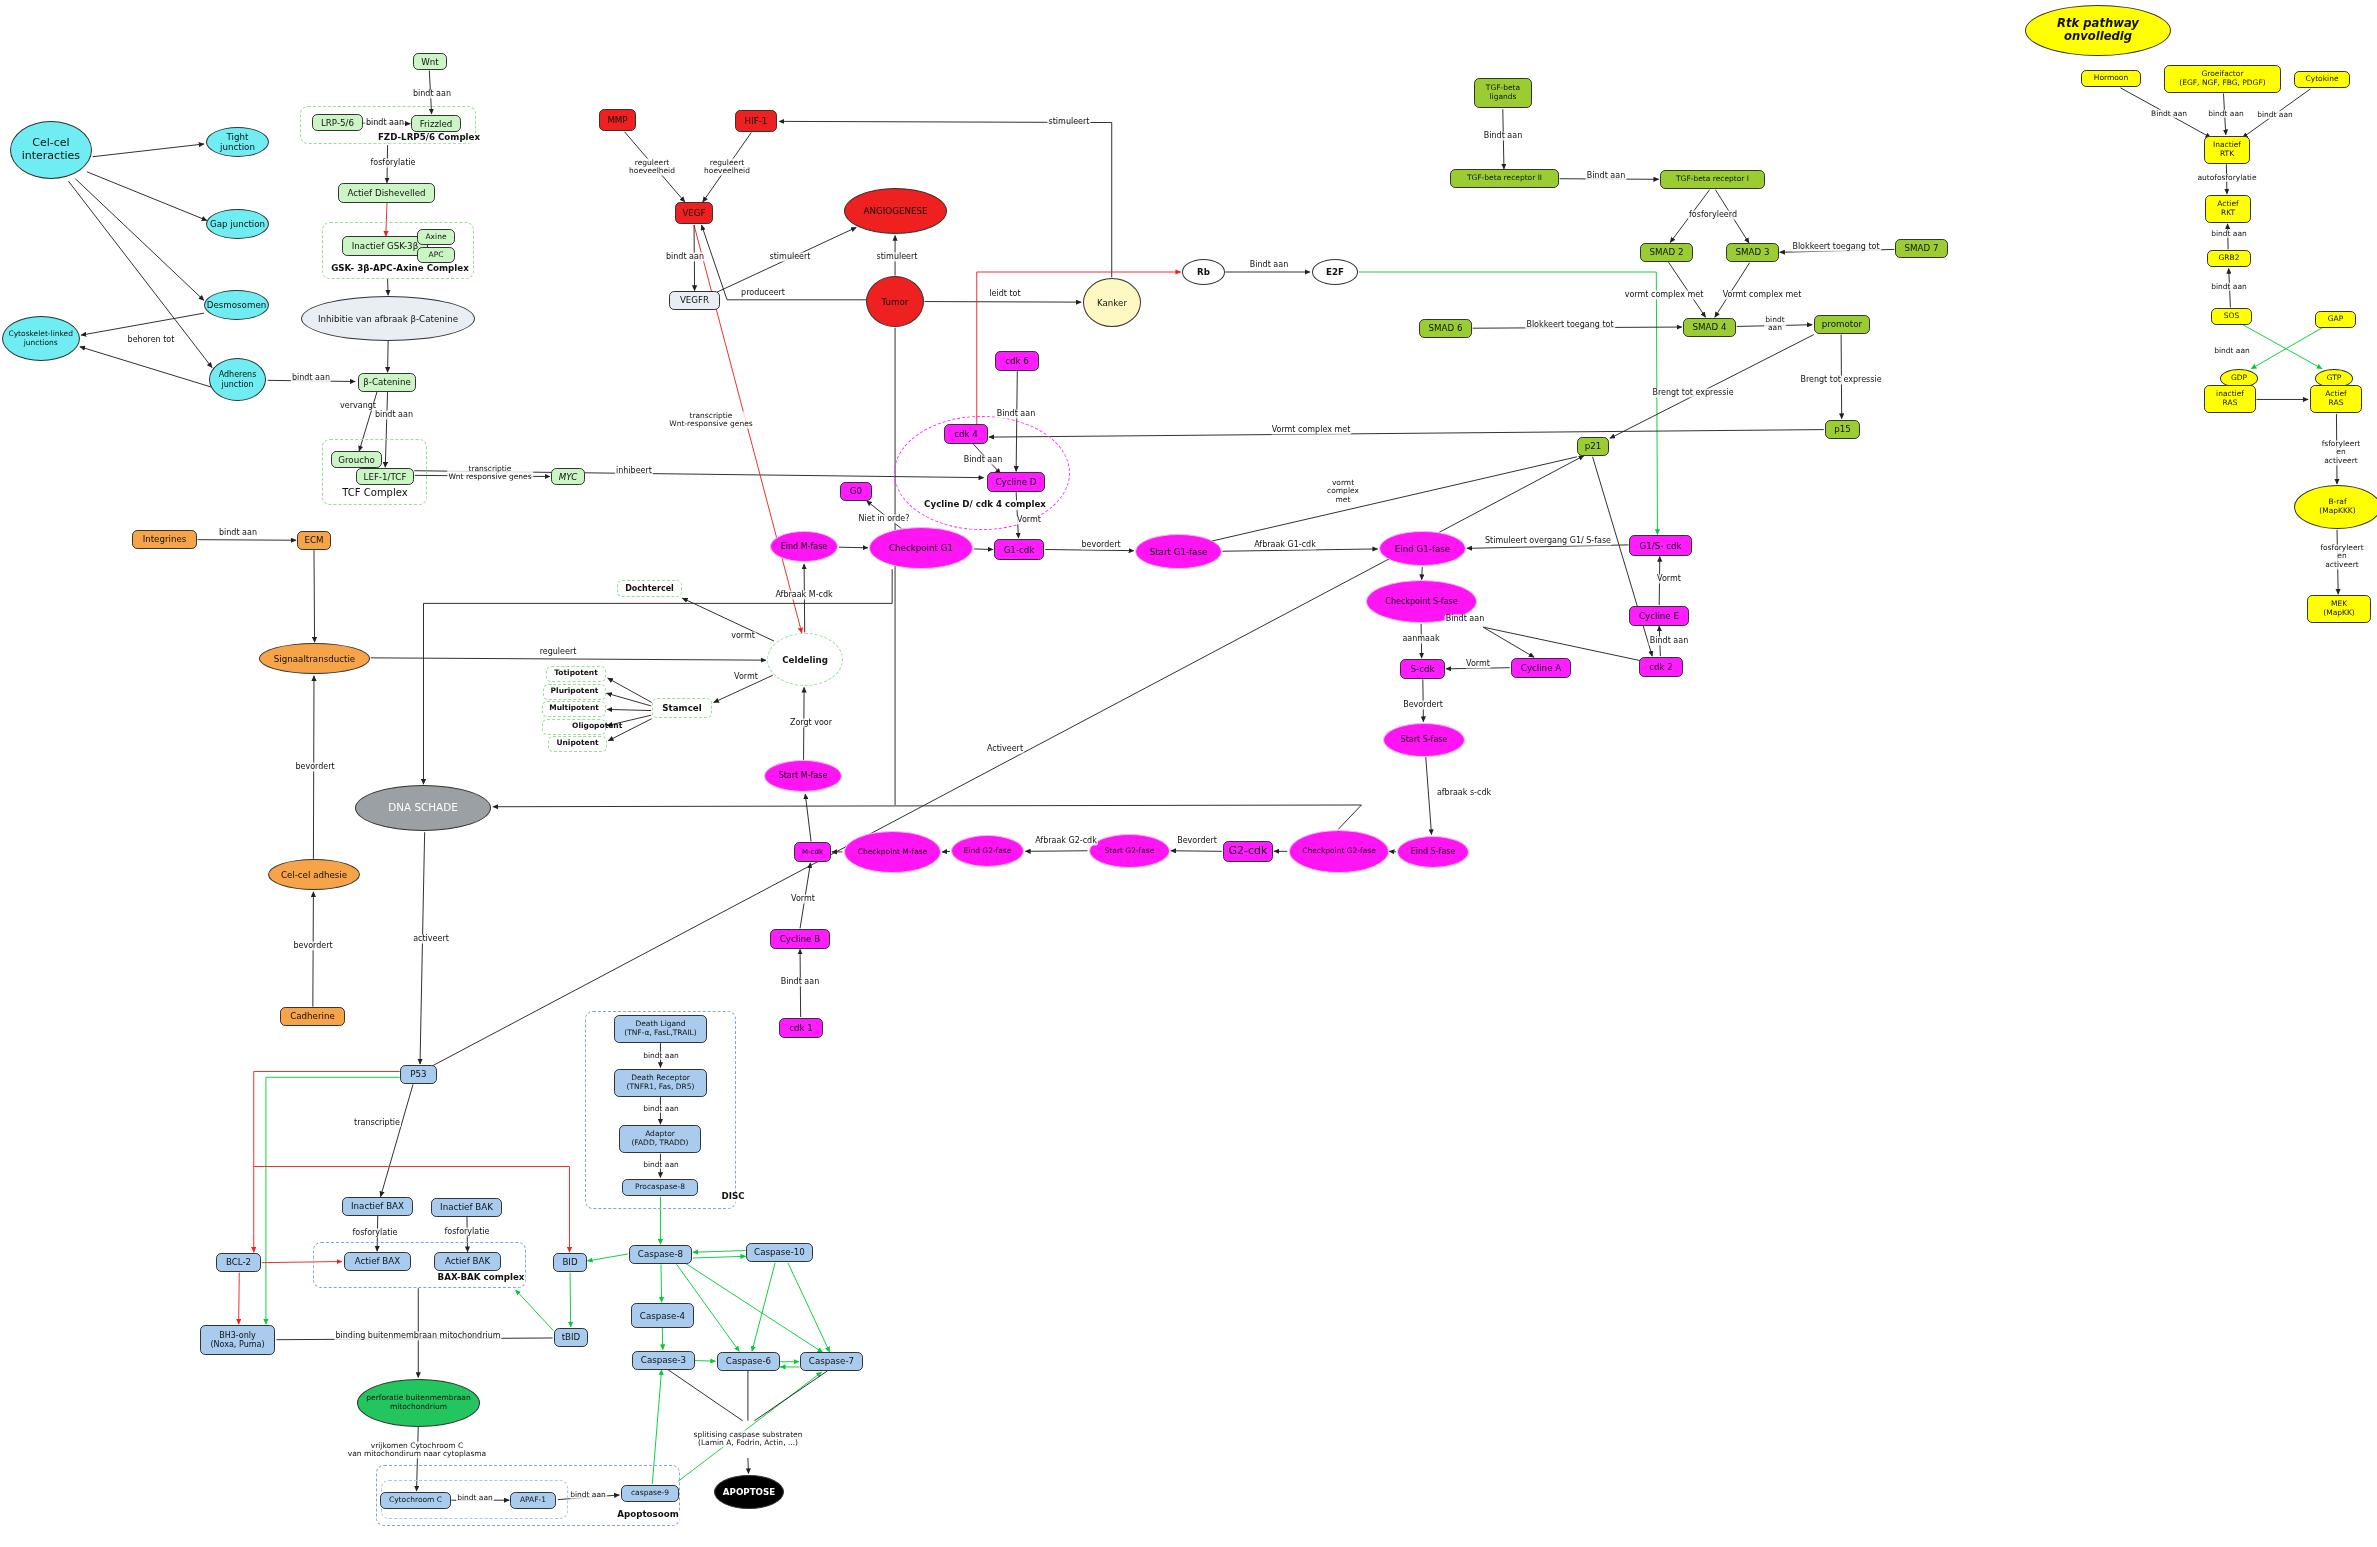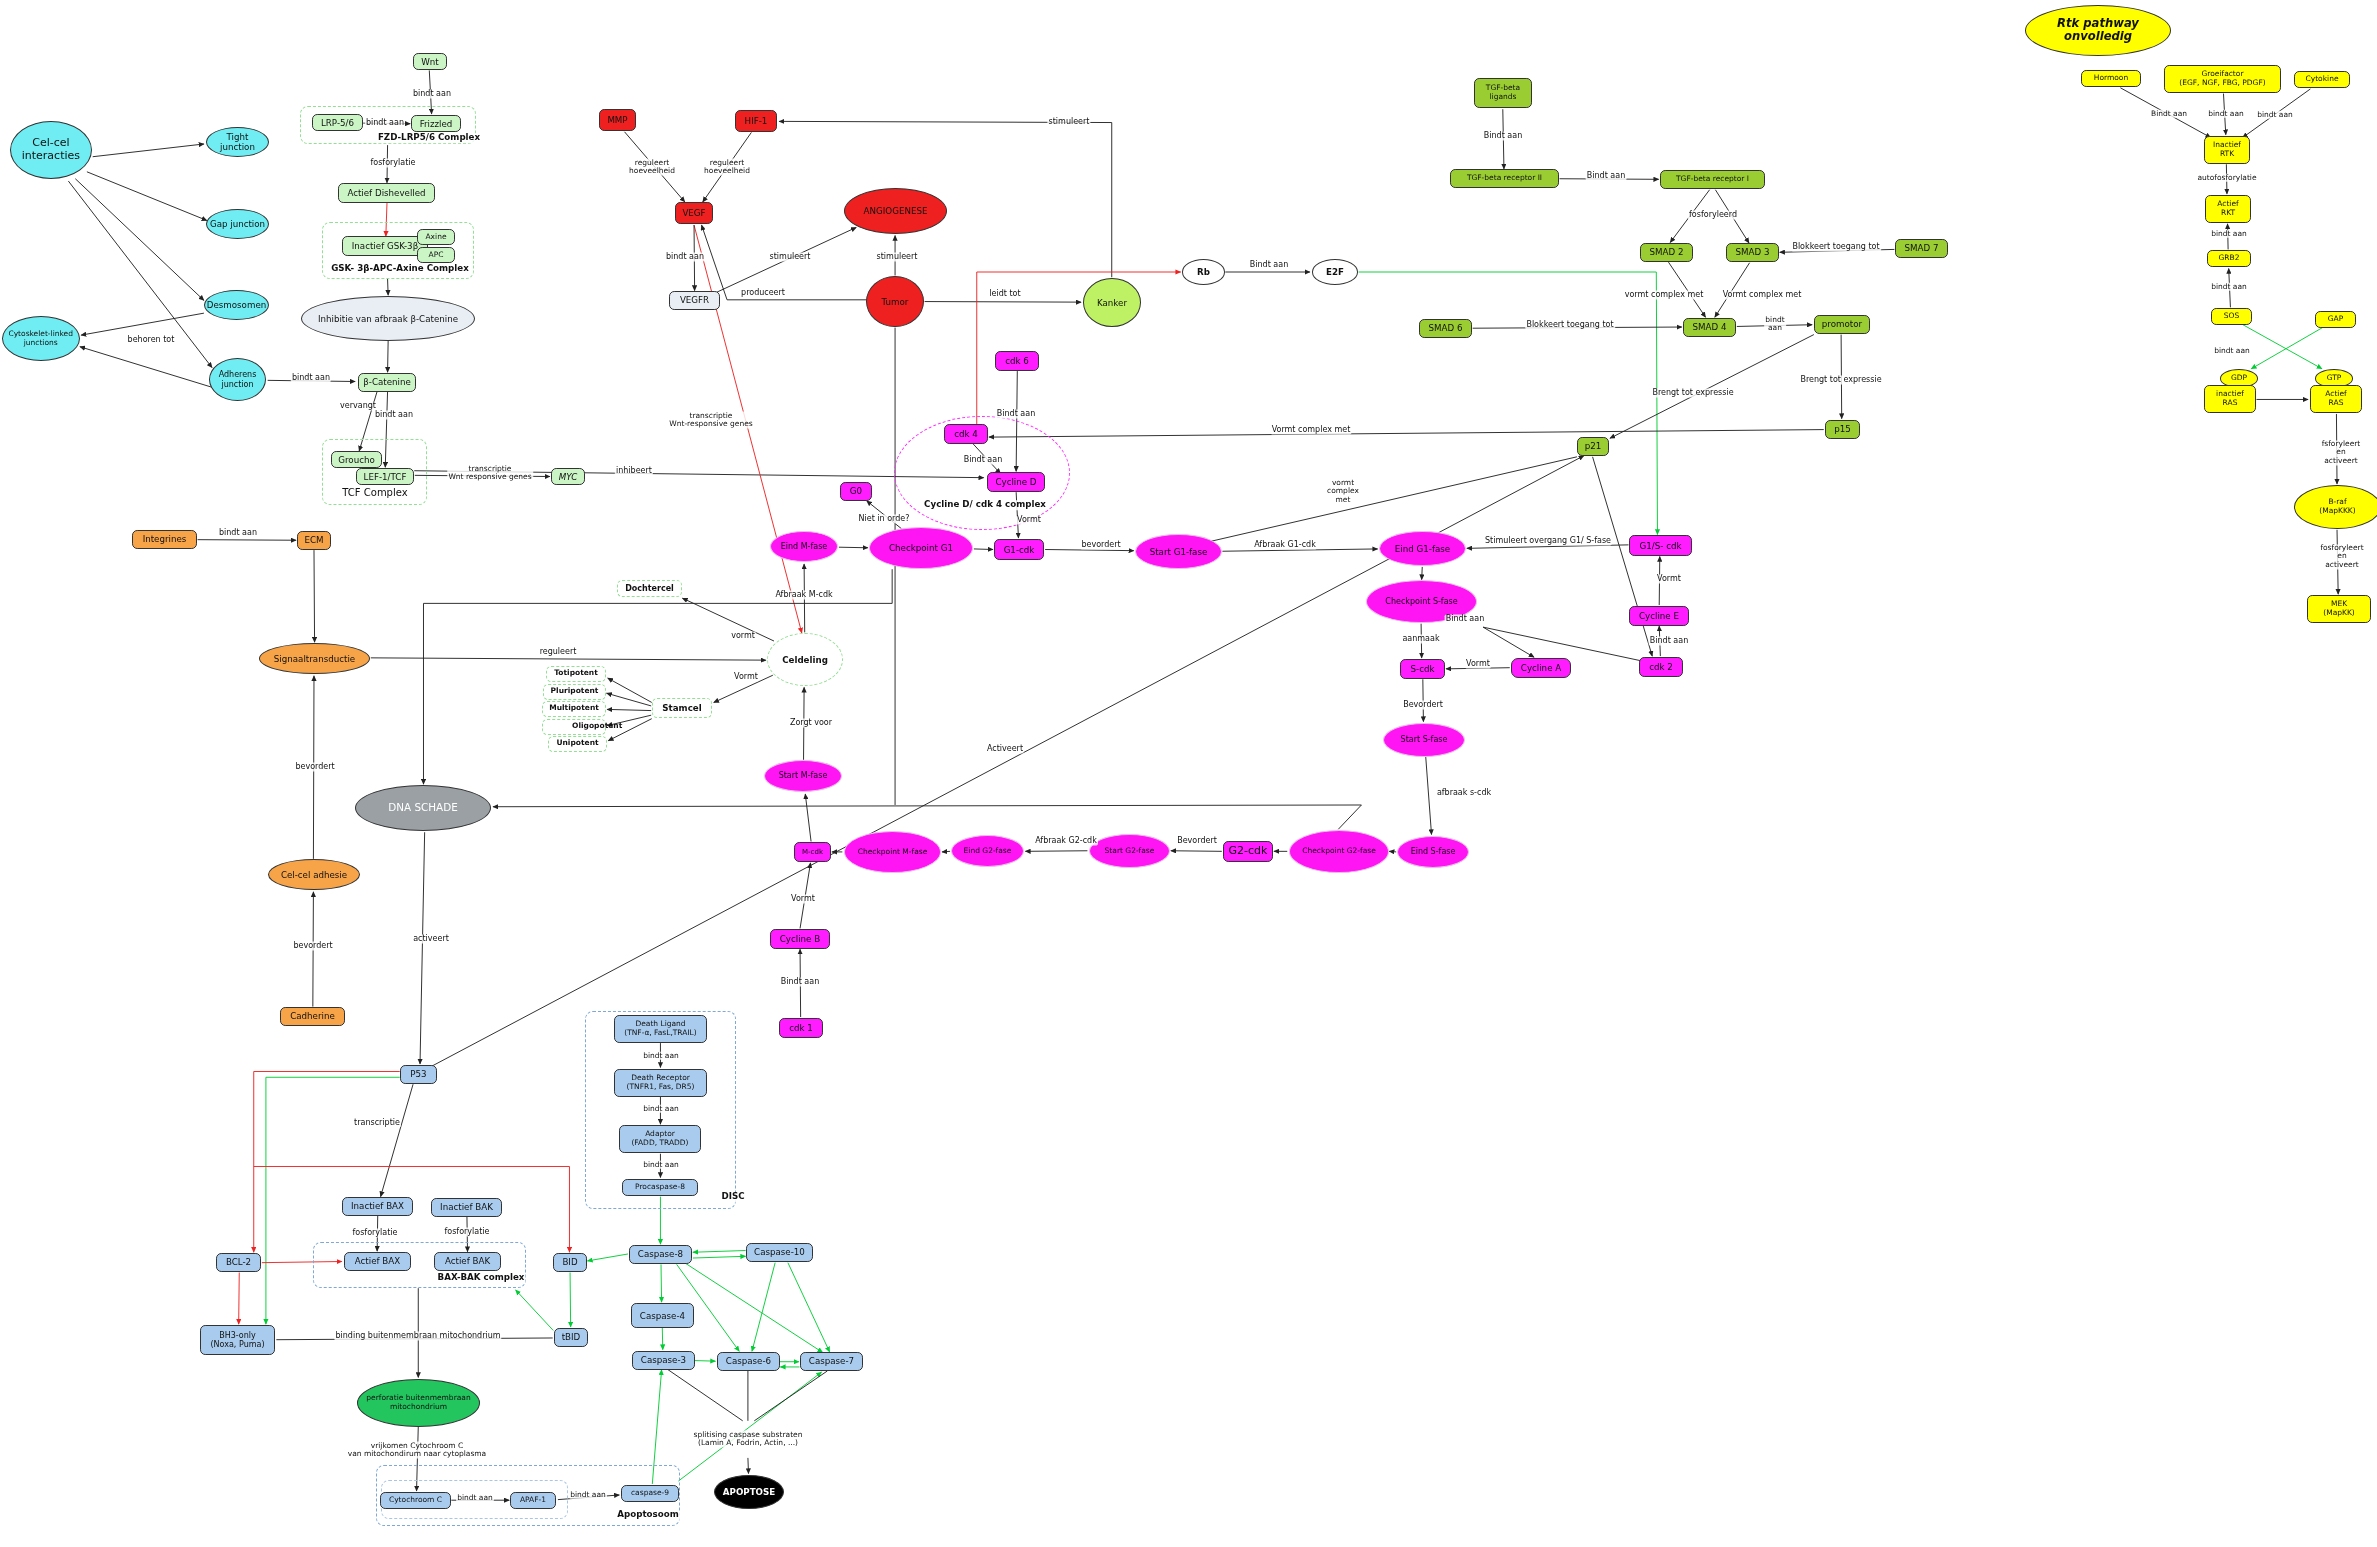--- a/index.html
+++ b/index.html
@@ -202,38 +202,38 @@
     <div class="node ellipse" style="left: 259px; top: 643px; width: 111px; height: 31px; background: rgb(247, 163, 72); border-color: rgb(51, 51, 51); color: rgb(17, 17, 17); font-size: 8.7px;"><span>Signaaltransductie</span></div>
     <div class="node ellipse" style="left: 268px; top: 859px; width: 92px; height: 31px; background: rgb(247, 163, 72); border-color: rgb(51, 51, 51); color: rgb(17, 17, 17); font-size: 8.7px;"><span>Cel-cel adhesie</span></div>
     <div class="node" style="left: 280px; top: 1007px; width: 65px; height: 18.5px; background: rgb(247, 163, 72); border-color: rgb(51, 51, 51); color: rgb(17, 17, 17); font-size: 8.7px;"><span>Cadherine</span></div>
     <div class="node ellipse" style="left: 355px; top: 785px; width: 136px; height: 46px; background: rgb(154, 160, 163); border-color: rgb(51, 51, 51); color: rgb(255, 255, 255); font-size: 10.4px;"><span>DNA SCHADE</span></div>
     <div class="node" style="left: 599px; top: 109px; width: 37px; height: 22px; background: rgb(238, 32, 32); border-color: rgb(51, 51, 51); color: rgb(17, 17, 17); font-size: 8.7px;"><span>MMP</span></div>
     <div class="node" style="left: 735px; top: 110px; width: 42px; height: 22px; background: rgb(238, 32, 32); border-color: rgb(51, 51, 51); color: rgb(17, 17, 17); font-size: 8.7px;"><span>HIF-1</span></div>
     <div class="node" style="left: 675px; top: 202px; width: 38px; height: 22px; background: rgb(238, 32, 32); border-color: rgb(51, 51, 51); color: rgb(17, 17, 17); font-size: 8.7px;"><span>VEGF</span></div>
     <div class="node ellipse" style="left: 844px; top: 188px; width: 103px; height: 46px; background: rgb(238, 32, 32); border-color: rgb(51, 51, 51); color: rgb(17, 17, 17); font-size: 8.7px;"><span>ANGIOGENESE</span></div>
     <div class="node" style="left: 669px; top: 291px; width: 51px; height: 18.5px; background: rgb(232, 238, 244); border-color: rgb(51, 51, 51); color: rgb(17, 17, 17); font-size: 8.7px;"><span>VEGFR</span></div>
     <div class="node ellipse" style="left: 866px; top: 276px; width: 58px; height: 51px; background: rgb(238, 32, 32); border-color: rgb(51, 51, 51); color: rgb(17, 17, 17); font-size: 8.7px;"><span>Tumor</span></div>
-    <div class="node ellipse" style="left: 1083px; top: 278px; width: 58px; height: 49px; background: #bef264; border-color: rgb(51, 51, 51); color: rgb(17, 17, 17); font-size: 8.7px;"><span>Kanker</span></div>
+    <div class="node ellipse" style="left: 1083px; top: 278px; width: 58px; height: 49px; background: #fef9c3; border-color: rgb(51, 51, 51); color: rgb(17, 17, 17); font-size: 8.7px;"><span>Kanker</span></div>
     <div class="node ellipse" style="left: 1182px; top: 259px; width: 43px; height: 25.5px; background: rgb(255, 255, 255); border-color: rgb(51, 51, 51); color: rgb(17, 17, 17); font-size: 8.7px; font-weight: bold;"><span>Rb</span></div>
     <div class="node ellipse" style="left: 1312px; top: 259px; width: 46px; height: 25.5px; background: rgb(255, 255, 255); border-color: rgb(51, 51, 51); color: rgb(17, 17, 17); font-size: 8.7px; font-weight: bold;"><span>E2F</span></div>
     <div class="node" style="left: 995px; top: 351px; width: 44px; height: 19.7px; background: rgb(255, 28, 254); border-color: rgb(51, 51, 51); color: rgb(17, 17, 17); font-size: 8.7px;"><span>cdk 6</span></div>
     <div class="node" style="left: 944px; top: 424px; width: 44px; height: 19.7px; background: rgb(255, 28, 254); border-color: rgb(51, 51, 51); color: rgb(17, 17, 17); font-size: 8.7px;"><span>cdk 4</span></div>
     <div class="node" style="left: 987px; top: 472px; width: 58px; height: 19.7px; background: rgb(255, 28, 254); border-color: rgb(51, 51, 51); color: rgb(17, 17, 17); font-size: 8.7px;"><span>Cycline D</span></div>
     <div class="node" style="left: 840px; top: 482px; width: 32px; height: 18.5px; background: rgb(255, 28, 254); border-color: rgb(51, 51, 51); color: rgb(17, 17, 17); font-size: 8.7px;"><span>G0</span></div>
     <div class="node ellipse" style="left: 770px; top: 531px; width: 68px; height: 31px; background: rgb(255, 20, 243); border-color: rgb(238, 187, 234); border-width: 1.7px; color: rgb(17, 17, 17); font-size: 8px;"><span>Eind M-fase</span></div>
     <div class="node ellipse" style="left: 869px; top: 527px; width: 104px; height: 42px; background: rgb(255, 20, 243); border-color: rgb(238, 187, 234); border-width: 1.7px; color: rgb(17, 17, 17); font-size: 8.7px;"><span>Checkpoint G1</span></div>
     <div class="node" style="left: 994px; top: 539px; width: 50px; height: 21px; background: rgb(255, 28, 254); border-color: rgb(51, 51, 51); color: rgb(17, 17, 17); font-size: 8.7px;"><span>G1-cdk</span></div>
     <div class="node ellipse" style="left: 1135px; top: 534px; width: 87px; height: 35px; background: rgb(255, 20, 243); border-color: rgb(238, 187, 234); border-width: 1.7px; color: rgb(17, 17, 17); font-size: 8.7px;"><span>Start G1-fase</span></div>
     <div class="node ellipse" style="left: 1379px; top: 531px; width: 87px; height: 35px; background: rgb(255, 20, 243); border-color: rgb(238, 187, 234); border-width: 1.7px; color: rgb(17, 17, 17); font-size: 8.7px;"><span>Eind G1-fase</span></div>
     <div class="node" style="left: 1629px; top: 535px; width: 63px; height: 21px; background: rgb(255, 28, 254); border-color: rgb(51, 51, 51); color: rgb(17, 17, 17); font-size: 8.7px;"><span>G1/S- cdk</span></div>
     <div class="node" style="left: 1629px; top: 606px; width: 60px; height: 19.7px; background: rgb(255, 28, 254); border-color: rgb(51, 51, 51); color: rgb(17, 17, 17); font-size: 8.7px;"><span>Cycline E</span></div>
     <div class="node" style="left: 1639px; top: 657px; width: 44px; height: 19.7px; background: rgb(255, 28, 254); border-color: rgb(51, 51, 51); color: rgb(17, 17, 17); font-size: 8.7px;"><span>cdk 2</span></div>
     <div class="node ellipse" style="left: 1366px; top: 580px; width: 111px; height: 43px; background: rgb(255, 20, 243); border-color: rgb(238, 187, 234); border-width: 1.7px; color: rgb(17, 17, 17); font-size: 8px;"><span>Checkpoint S-fase</span></div>
     <div class="node" style="left: 1400px; top: 659px; width: 45px; height: 19.7px; background: rgb(255, 28, 254); border-color: rgb(51, 51, 51); color: rgb(17, 17, 17); font-size: 8.7px;"><span>S-cdk</span></div>
-    <div class="node" style="left: 1511px; top: 658px; width: 60px; height: 19.7px; background: rgb(255, 28, 254); border-color: rgb(51, 51, 51); color: rgb(17, 17, 17); font-size: 8.7px; border-radius: 7px;"><span>Cycline A</span></div>
+    <div class="node" style="left: 1511px; top: 658px; width: 60px; height: 19.7px; background: rgb(255, 28, 254); border-color: rgb(51, 51, 51); color: rgb(17, 17, 17); font-size: 8.7px;"><span>Cycline A</span></div>
     <div class="node ellipse" style="left: 1383px; top: 723px; width: 82px; height: 34px; background: rgb(255, 20, 243); border-color: rgb(238, 187, 234); border-width: 1.7px; color: rgb(17, 17, 17); font-size: 8px;"><span>Start S-fase</span></div>
     <div class="node ellipse" style="left: 1397px; top: 836px; width: 72px; height: 32px; background: rgb(255, 20, 243); border-color: rgb(238, 187, 234); border-width: 1.7px; color: rgb(17, 17, 17); font-size: 8px;"><span>Eind S-fase</span></div>
     <div class="node ellipse" style="left: 1289px; top: 830px; width: 100px; height: 43px; background: rgb(255, 20, 243); border-color: rgb(238, 187, 234); border-width: 1.7px; color: rgb(17, 17, 17); font-size: 7.5px;"><span>Checkpoint G2-fase</span></div>
     <div class="node" style="left: 1223px; top: 841px; width: 50px; height: 21px; background: rgb(255, 28, 254); border-color: rgb(51, 51, 51); color: rgb(17, 17, 17); font-size: 11px;"><span>G2-cdk</span></div>
     <div class="node ellipse" style="left: 1089px; top: 834px; width: 81px; height: 34px; background: rgb(255, 20, 243); border-color: rgb(238, 187, 234); border-width: 1.7px; color: rgb(17, 17, 17); font-size: 7.5px;"><span>Start G2-fase</span></div>
     <div class="node ellipse" style="left: 951px; top: 835px; width: 73px; height: 32px; background: rgb(255, 20, 243); border-color: rgb(238, 187, 234); border-width: 1.7px; color: rgb(17, 17, 17); font-size: 7.5px;"><span>Eind G2-fase</span></div>
     <div class="node ellipse" style="left: 844px; top: 831px; width: 97px; height: 42px; background: rgb(255, 20, 243); border-color: rgb(238, 187, 234); border-width: 1.7px; color: rgb(17, 17, 17); font-size: 7.5px;"><span>Checkpoint M-fase</span></div>
     <div class="node" style="left: 794px; top: 842px; width: 37px; height: 19.7px; background: rgb(255, 28, 254); border-color: rgb(51, 51, 51); color: rgb(17, 17, 17); font-size: 7px;"><span>M-cdk</span></div>
     <div class="node ellipse" style="left: 764px; top: 760px; width: 78px; height: 32px; background: rgb(255, 20, 243); border-color: rgb(238, 187, 234); border-width: 1.7px; color: rgb(17, 17, 17); font-size: 8px;"><span>Start M-fase</span></div>
     <div class="node" style="left: 770px; top: 929px; width: 60px; height: 19.7px; background: rgb(255, 28, 254); border-color: rgb(51, 51, 51); color: rgb(17, 17, 17); font-size: 8.7px;"><span>Cycline B</span></div>

